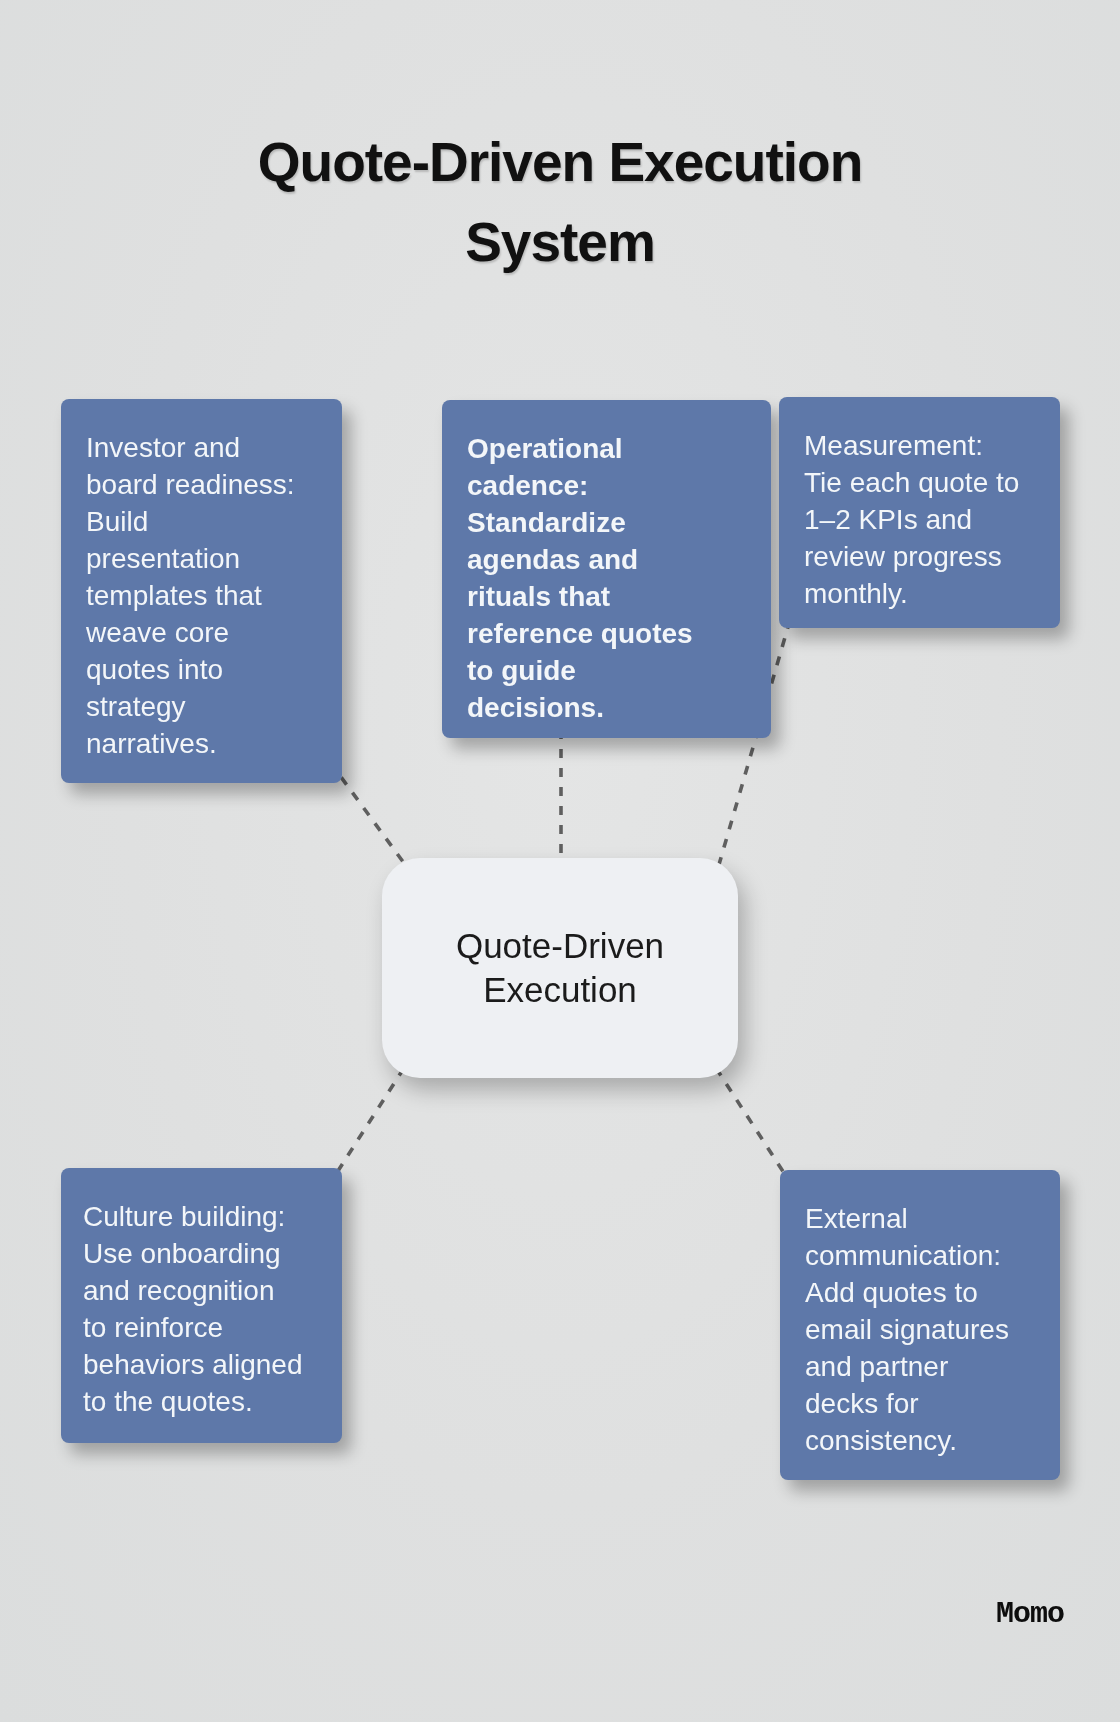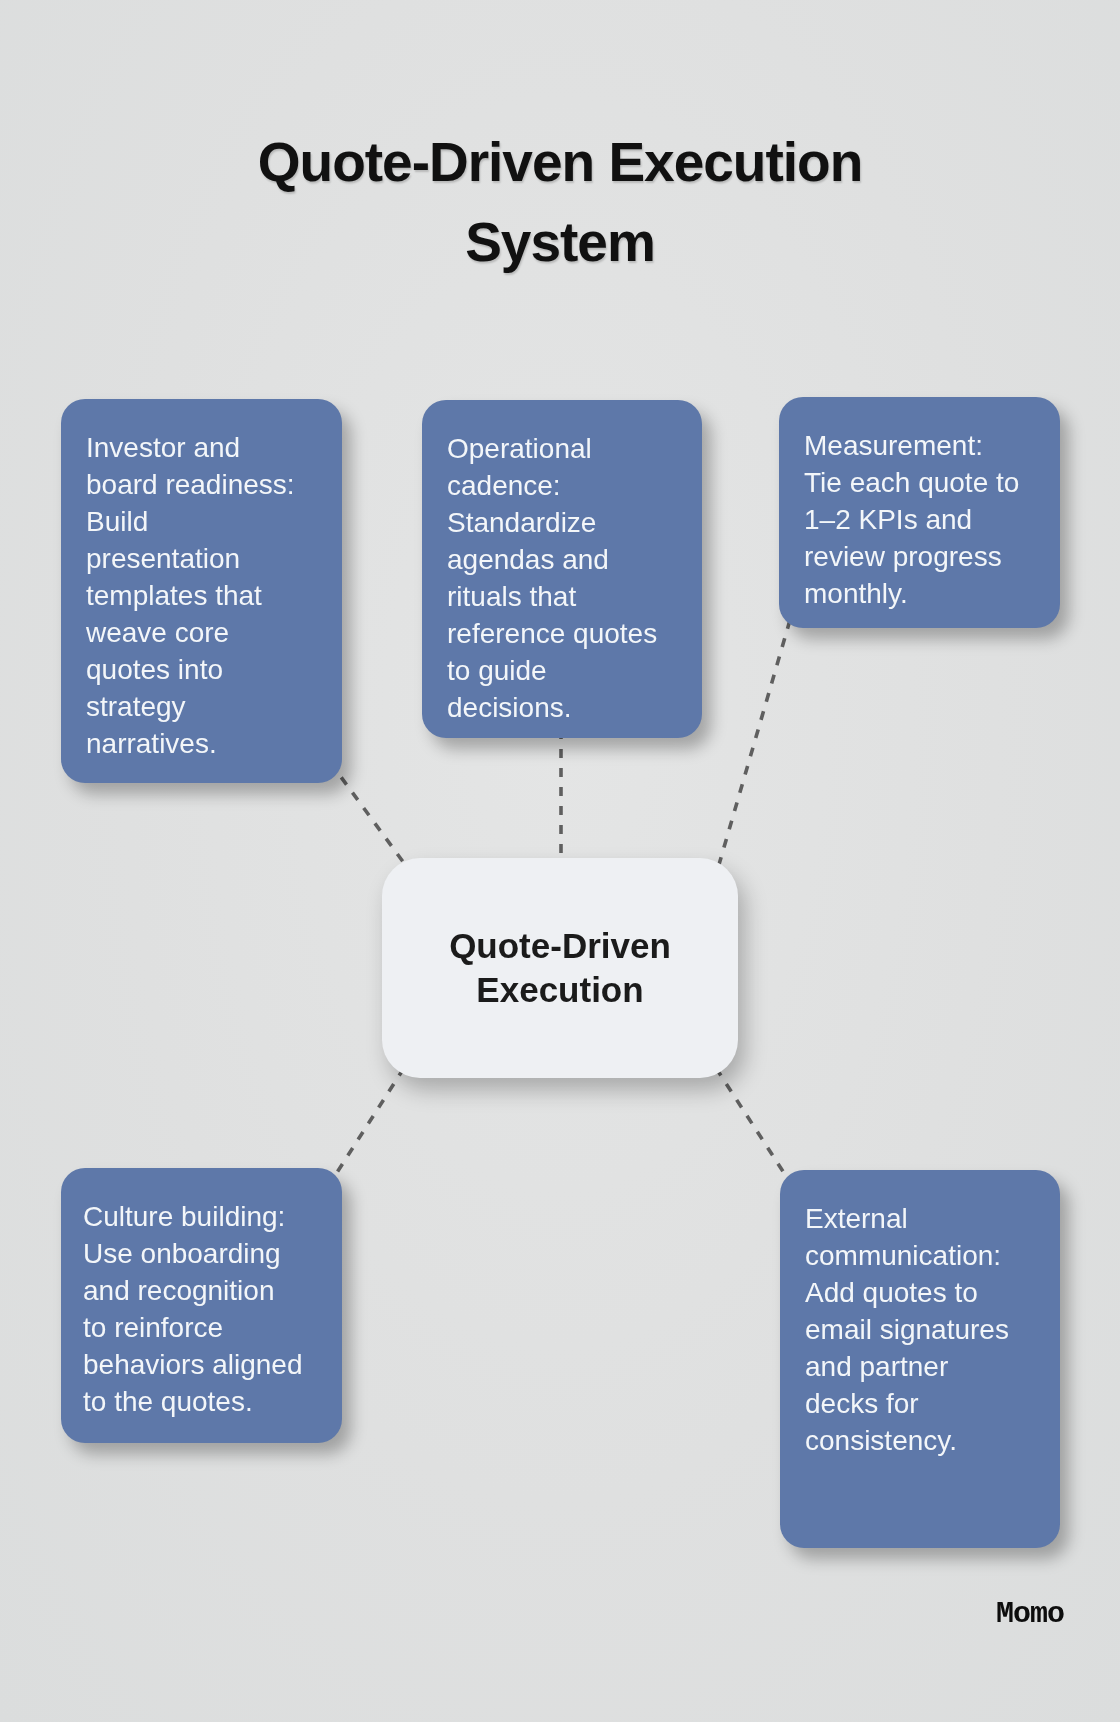--- a/index.html
+++ b/index.html
@@ -37,52 +37,52 @@
   .connectors line {
     stroke: #5f5f5f;
     stroke-width: 3.6;
     stroke-dasharray: 9 10;
   }
 
   .card {
     position: absolute;
     box-sizing: border-box;
     background: #5e78a9;
-    border-radius: 24px;
+    border-radius: 8px;
     box-shadow: 9px 11px 16px rgba(0,0,0,0.28);
     color: #f3f6f9;
     font-size: 28px;
     line-height: 37px;
     padding: 30px 20px 24px 25px;
     white-space: pre-line;
   }
 
   .card.c1 { left: 61px;  top: 399px;  width: 281px; height: 384px; }
-  .card.c2 { left: 422px; top: 400px;  width: 280px; height: 338px; }
+  .card.c2 { left: 442px; top: 400px;  width: 329px; height: 338px; font-weight: bold; }
   .card.c3 { left: 779px; top: 397px;  width: 281px; height: 231px; }
   .card.c4 { left: 61px;  top: 1168px; width: 281px; height: 275px; padding-left: 22px; }
-  .card.c5 { left: 780px; top: 1170px; width: 280px; height: 378px; }
+  .card.c5 { left: 780px; top: 1170px; width: 280px; height: 310px; }
 
   .center-node {
     position: absolute;
     left: 382px;
     top: 858px;
     width: 356px;
     height: 220px;
     box-sizing: border-box;
     background: #eef0f3;
     border-radius: 38px;
     box-shadow: 7px 12px 22px rgba(0,0,0,0.25);
     display: flex;
     align-items: center;
     justify-content: center;
     text-align: center;
     font-size: 35px;
     line-height: 1.25;
-    font-weight: bold;
+    font-weight: normal;
     color: #1b1b1b;
     white-space: pre-line;
   }
 
   .watermark {
     position: absolute;
     right: 56px;
     top: 1597px;
     font-family: Liberation Mono, monospace;
     font-weight: bold;

